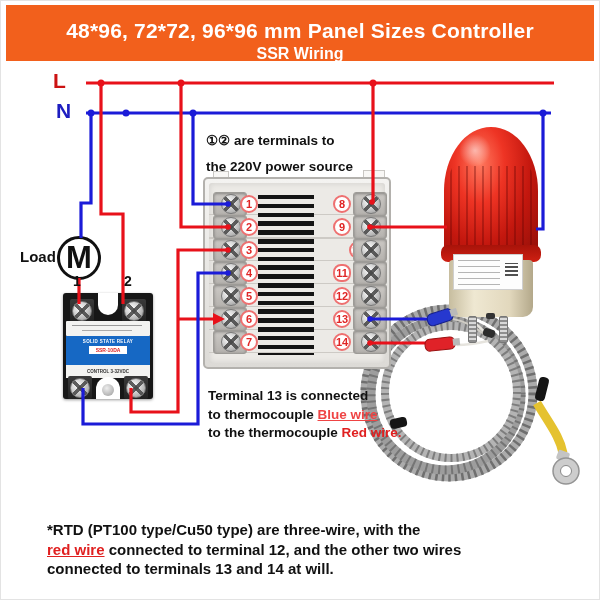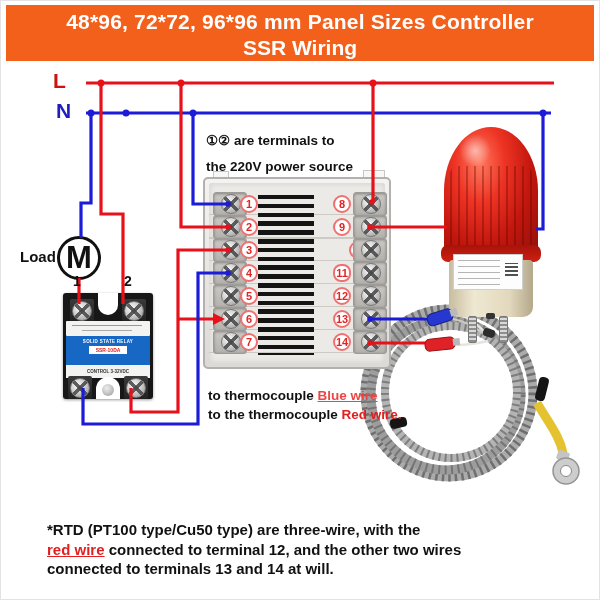--- a/index.html
+++ b/index.html
@@ -4,22 +4,22 @@
 <style>
   html,body{margin:0;padding:0;background:#fff;}
   .stage{position:relative;width:600px;height:600px;background:#fff;overflow:hidden;
          font-family:"Liberation Sans",sans-serif;border:1px solid #e3e3e3;box-sizing:border-box;}
   svg.layer{position:absolute;left:0;top:0;width:600px;height:600px;}
   #layerA{z-index:1;} .comp{z-index:2;} #layerB{z-index:3;} .txt{z-index:4;}
 
   
   .header{position:absolute;left:5px;top:4px;right:5px;height:56px;background:#f2601c;color:#fff;
           text-align:center;font-weight:bold;z-index:4;}
-  .header .l1{font-size:21px;margin-top:5px;letter-spacing:.2px;}
-  .header .l2{font-size:21px;margin-top:2px;}
+  .header .l1{font-size:21px;margin-top:14px;letter-spacing:.2px;}
+  .header .l2{font-size:16px;margin-top:2px;}
 
   
   .lab{position:absolute;font-weight:bold;font-size:21px;z-index:4;}
   .lab-l{left:52px;top:68px;color:#cc1212;}
   .lab-n{left:55px;top:98px;color:#1d1dc0;}
 
   
   .note-power{position:absolute;left:205px;top:127px;font-size:13.5px;font-weight:bold;color:#111;line-height:26px;}
   .note-tc{position:absolute;left:207px;top:386px;font-size:13.5px;font-weight:bold;color:#111;line-height:18.5px;}
   .note-tc .blue{color:#ef4444;text-decoration:underline;} .note-tc .red{color:#e02020;}
@@ -303,20 +303,21 @@
     <rect x="389" y="417" width="17" height="10" rx="4" fill="#151515" transform="rotate(-12 397 422)"></rect>
     <rect x="482" y="328" width="12" height="8" rx="3" fill="#2c2c2c" transform="rotate(18 488 332)"></rect>
   </svg>
 
   <div class="note-power txt">
     <div>①② are terminals to</div>
     <div>the 220V power source</div>
   </div>
 
   <div class="note-tc txt">
+    <div><span>Terminal 13 is connected</span></div>
     <div><span>to thermocouple </span><span class="blue">Blue wire</span></div>
     <div><span>to the thermocouple </span><span class="red">Red wire.</span></div>
   </div>
 
   <div class="footnote txt">
     <div>*RTD (PT100 type/Cu50 type) are three-wire, with the</div>
     <div><span class="red">red wire</span><span> connected to terminal 12, and the other two wires</span></div>
     <div>connected to terminals 13 and 14 at will.</div>
   </div>
 

